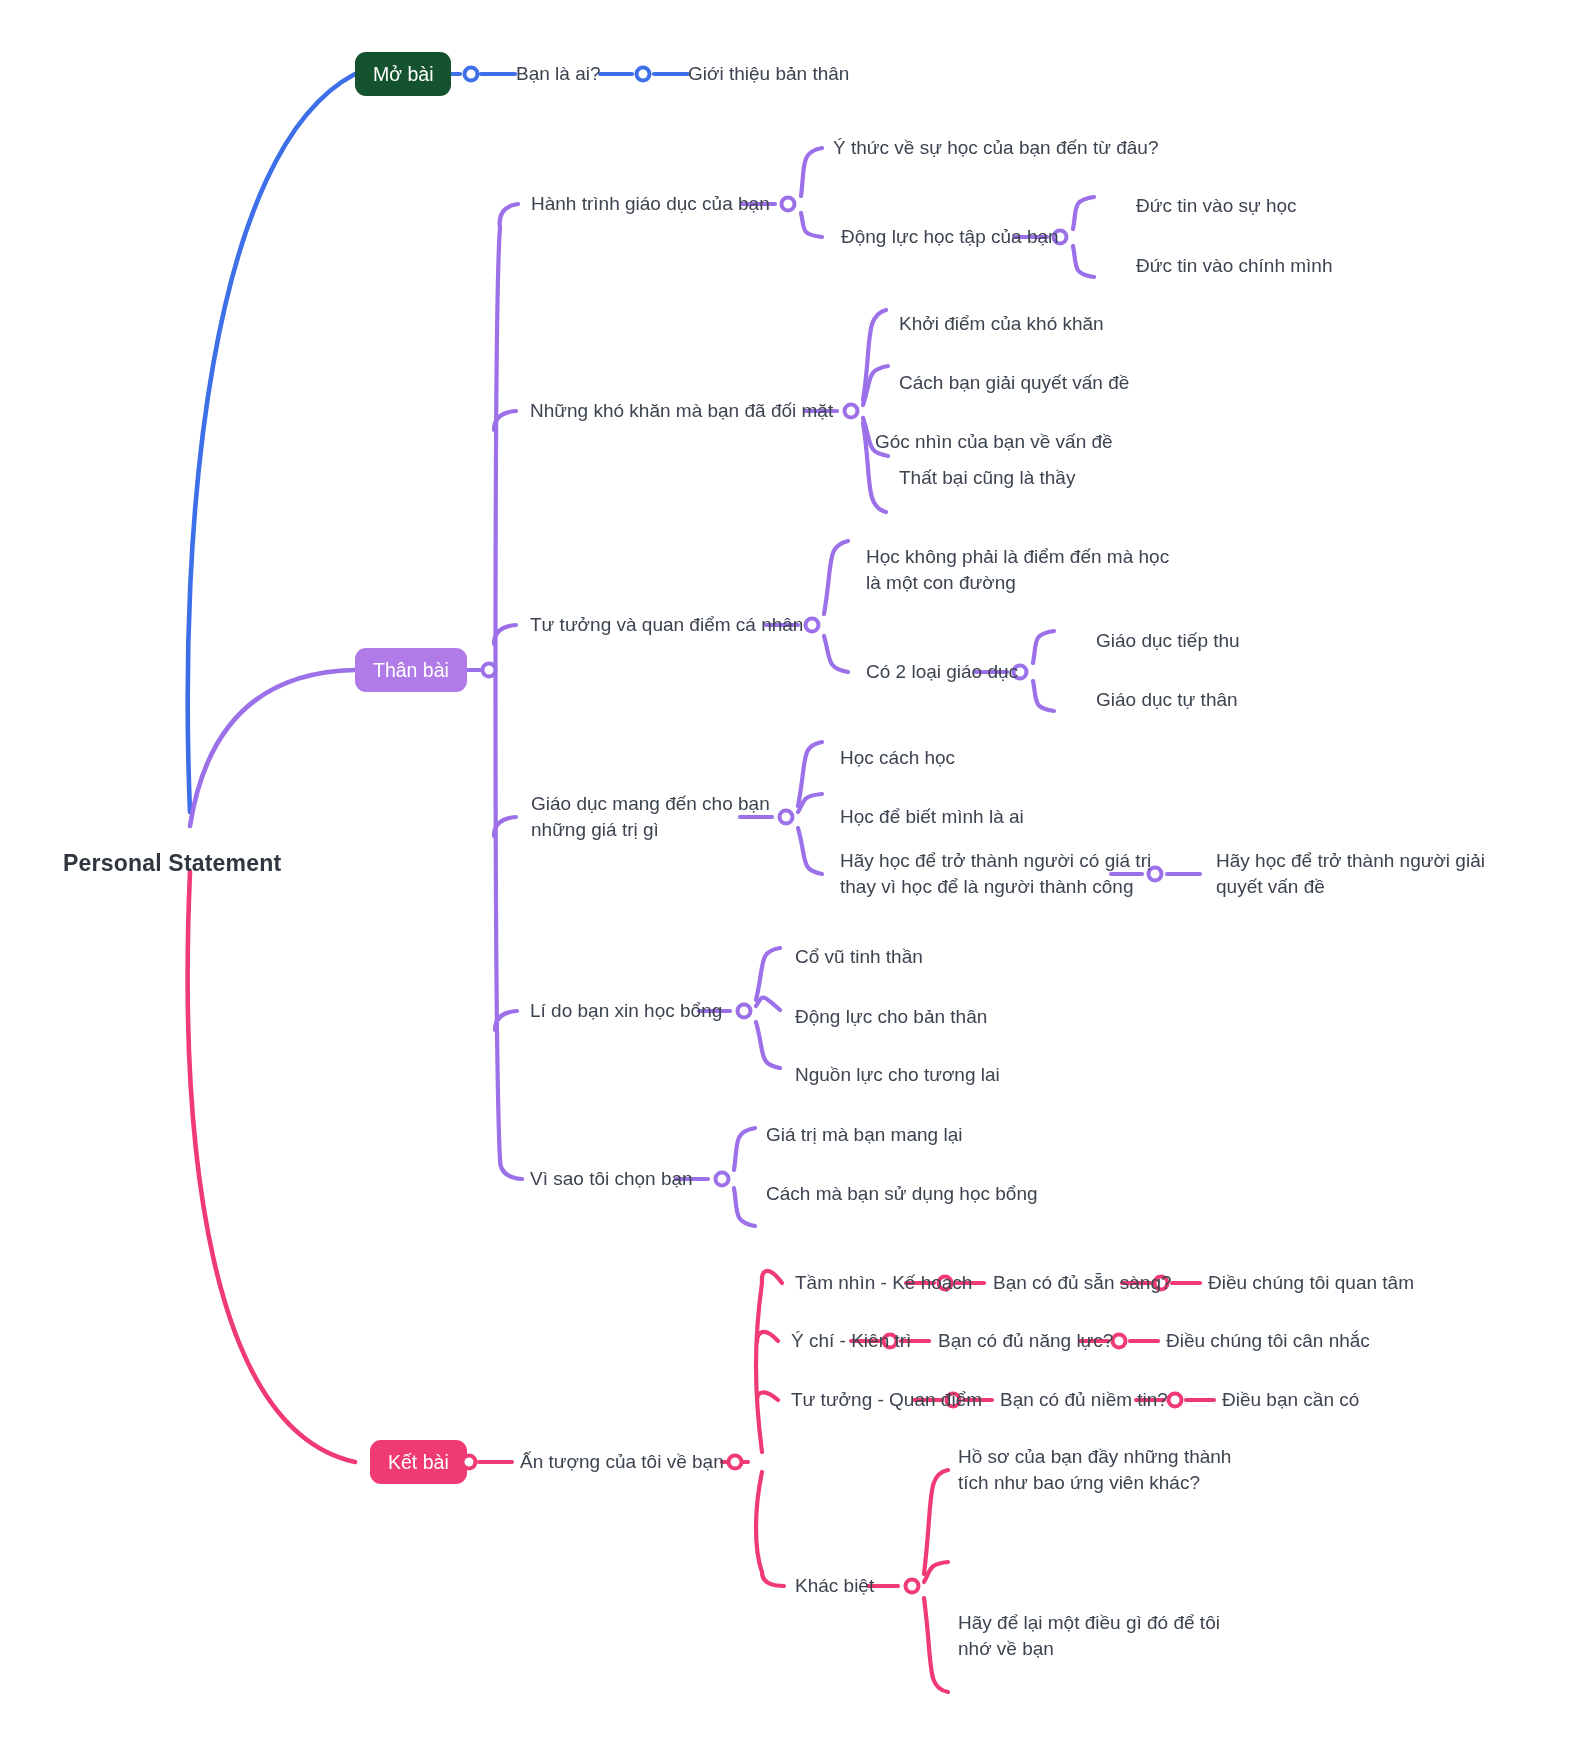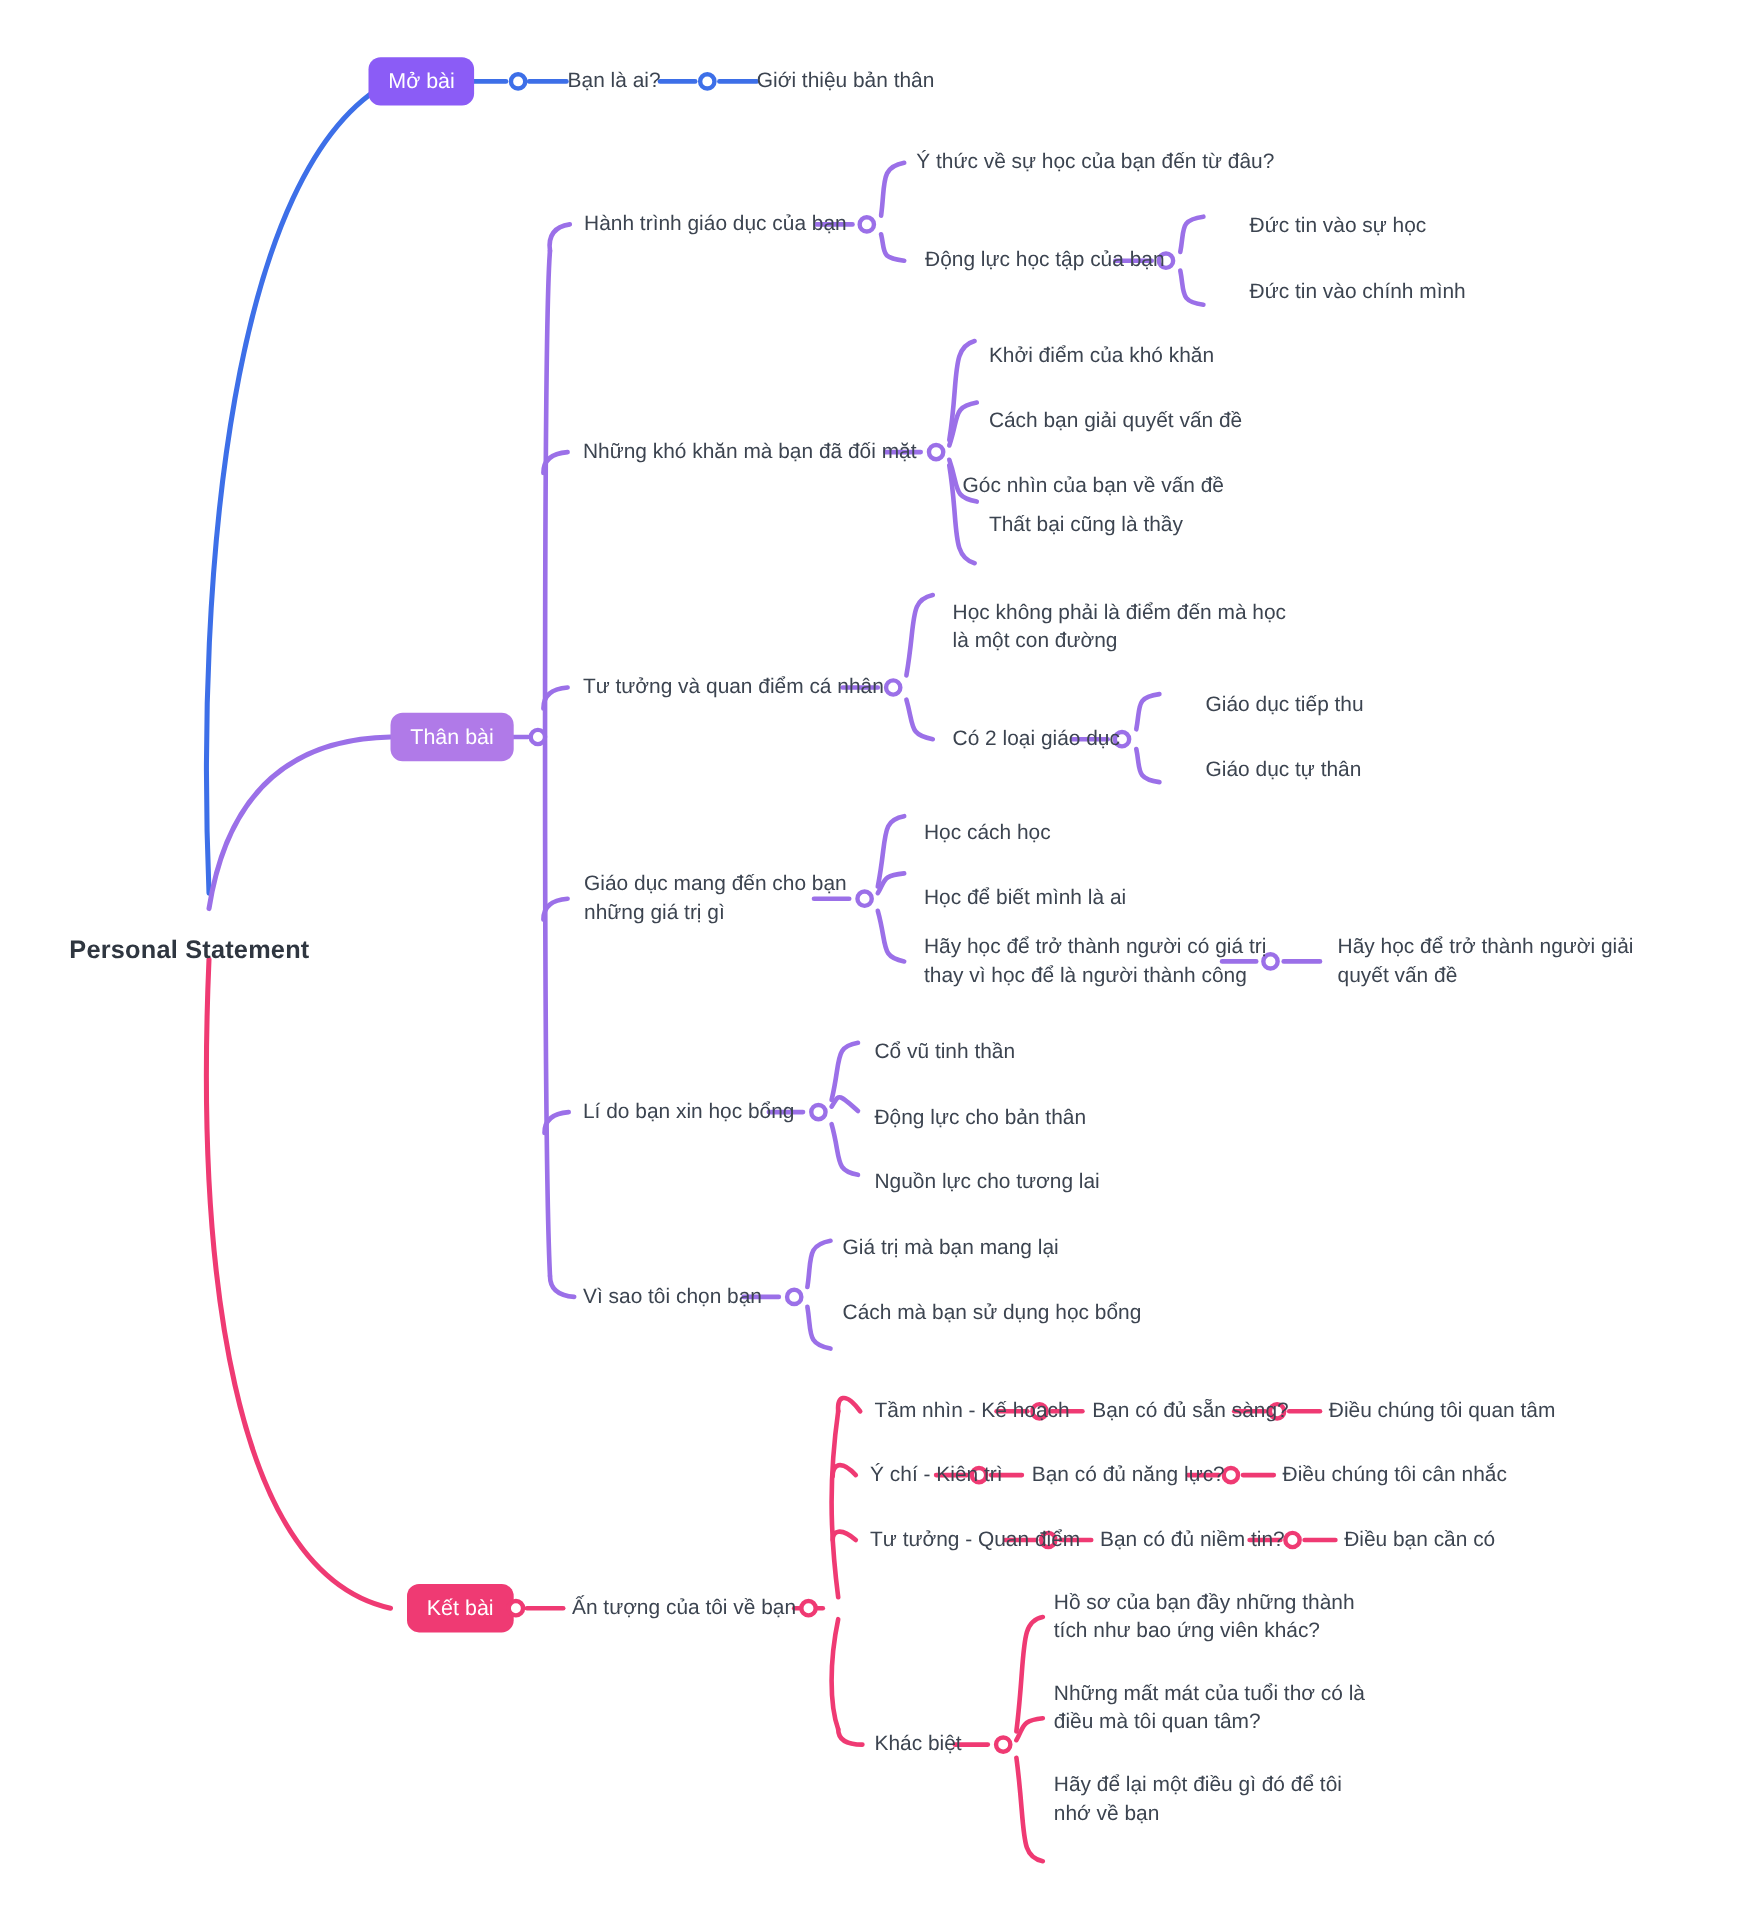--- a/index.html
+++ b/index.html
@@ -167,21 +167,21 @@
       <path stroke="#ef3a73" d="M 868 1586 L 898 1586"></path>
       <path stroke="#ef3a73" d="M 924 1574 C 933 1500 926 1474 948 1470"></path>
       <path stroke="#ef3a73" d="M 924 1582 C 931 1570 928 1564 948 1562"></path>
       <path stroke="#ef3a73" d="M 924 1598 C 933 1666 926 1688 948 1692"></path>
 
     </g>
   </svg>
 
   <div class="root-title" style="left:63px; top:850px;">Personal Statement</div>
 
-  <div class="pill" style="left:335px; top:74px; background:#8b5cf6;">Mở bài</div>
+  <div class="pill" style="left:355px; top:74px; background:#14532d;">Mở bài</div>
   <div class="pill" style="left:355px; top:670px; background:#b07ae8;">Thân bài</div>
   <div class="pill" style="left:370px; top:1462px; background:#ef3a73;">Kết bài</div>
 
   <div class="dot blue" style="left:471px; top:74px;"></div>
   <div class="dot blue" style="left:643px; top:74px;"></div>
 
   <div class="dot purple" style="left:489px; top:670px;"></div>
   <div class="dot purple" style="left:788px; top:204px;"></div>
   <div class="dot purple" style="left:1060px; top:237px;"></div>
   <div class="dot purple" style="left:851px; top:411px;"></div>
@@ -252,18 +252,16 @@
   <div class="node nowrap" style="left:938px; top:1341px;">Bạn có đủ năng lực?</div>
   <div class="node nowrap" style="left:1166px; top:1341px;">Điều chúng tôi cân nhắc</div>
 
   <div class="node nowrap" style="left:791px; top:1400px;">Tư tưởng - Quan điểm</div>
   <div class="node nowrap" style="left:1000px; top:1400px;">Bạn có đủ niềm tin?</div>
   <div class="node nowrap" style="left:1222px; top:1400px;">Điều bạn cần có</div>
 
   <div class="node nowrap" style="left:795px; top:1586px;">Khác biệt</div>
   <div class="node" style="left:958px; top:1470px; width:300px;">Hồ sơ của bạn đầy những thành
 tích như bao ứng viên khác?</div>
-  <div class="node" style="left:958px; top:1553px; width:300px;">Những mất mát của tuổi thơ có là
-điều mà tôi quan tâm?</div>
   <div class="node" style="left:958px; top:1636px; width:300px;">Hãy để lại một điều gì đó để tôi
 nhớ về bạn</div>
 
 </div>
 
 </body></html>

